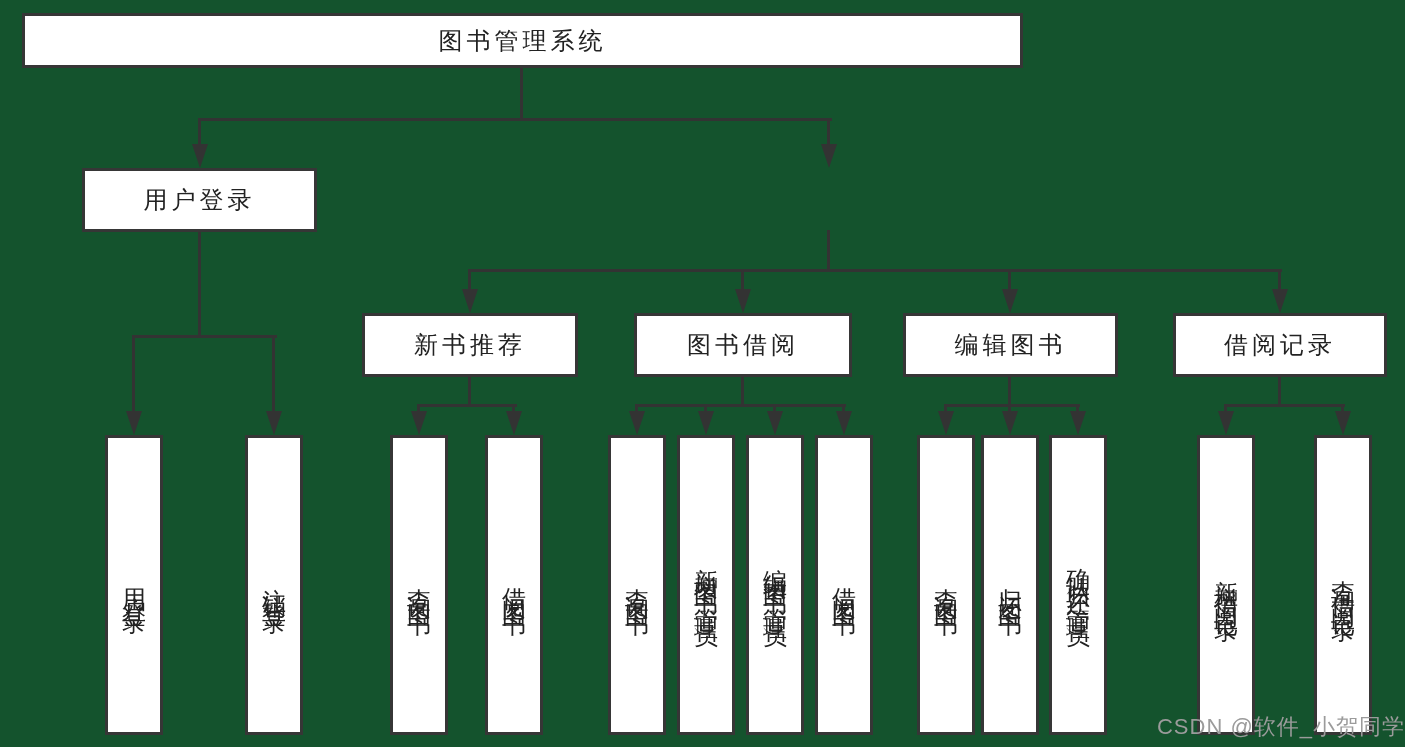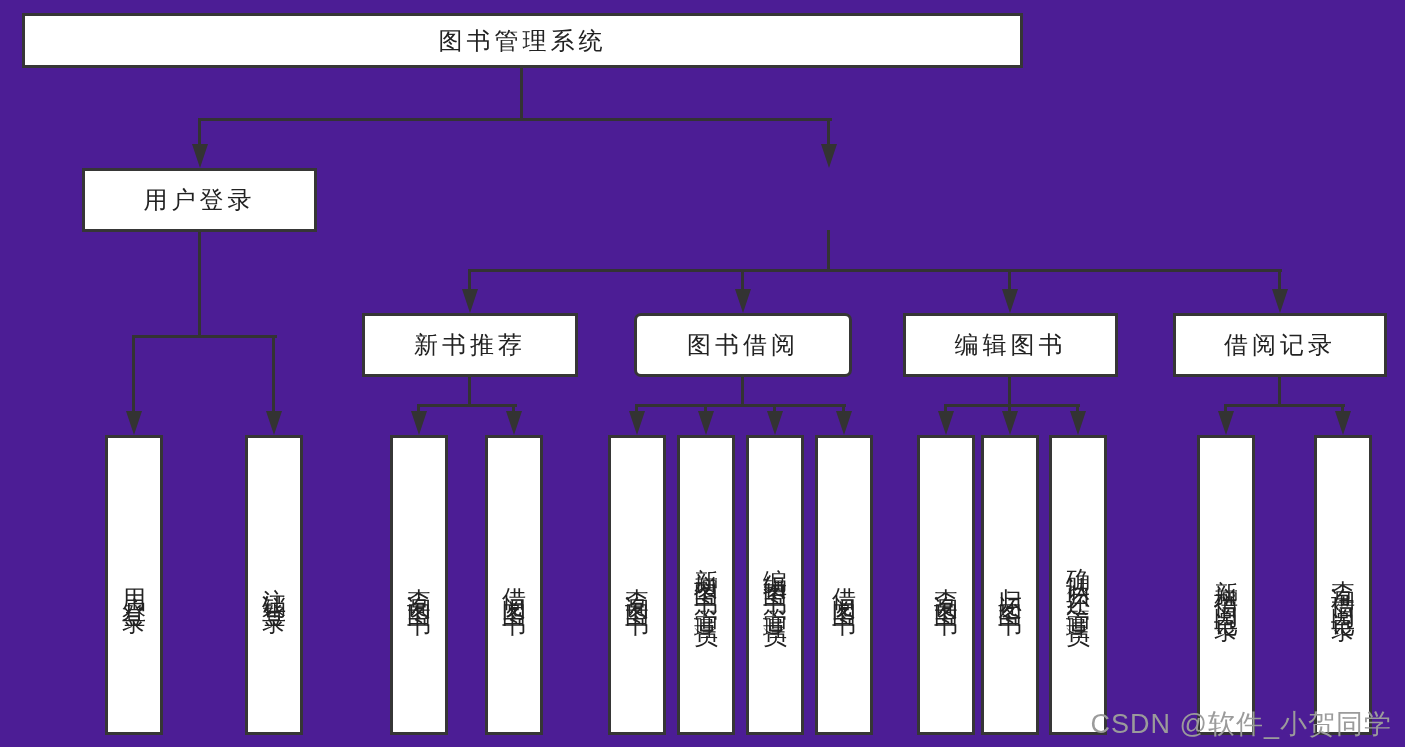--- a/index.html
+++ b/index.html
@@ -1,20 +1,20 @@
 <!DOCTYPE html>
 <html><head>
 <meta charset="utf-8">
 <style>
   html, body { margin: 0; padding: 0; background: #ffffff; }
   #canvas {
     position: relative;
     width: 1405px;
     height: 747px;
-    background: #4c1d95;
+    background: #14532d;
     overflow: hidden;
     font-family: "Liberation Sans", "DejaVu Sans", sans-serif;
   }
   
   .hline { position: absolute; height: 3px; background: #333333; }
   .vline { position: absolute; width: 3px; background: #333333; }
   .arrow {
     position: absolute; width: 0; height: 0;
     border-left: 8px solid transparent;
     border-right: 8px solid transparent;
@@ -35,23 +35,23 @@
     white-space: nowrap;
   }
   .leaf .vtext {
     writing-mode: vertical-rl;
     font-size: 24px;
     letter-spacing: 8px;
     line-height: 1;
   }
   .watermark {
     position: absolute;
-    right: 13px;
+    right: 0;
     bottom: 5px;
-    font-size: 27px;
+    font-size: 22px;
     letter-spacing: 1px;
     color: #9b9b9b;
     z-index: 10;
   }
 </style>
 </head>
 <body>
 
 <div id="canvas">
 
@@ -120,21 +120,21 @@
 
   <div class="node" style="left:82px; top:168px; width:235px; height:64px;">
     <span>用户登录</span>
   </div>
 
 
   <div class="node" style="left:362px; top:313px; width:216px; height:64px;">
     <span>新书推荐</span>
   </div>
 
-  <div class="node" style="left:634px; top:313px; width:218px; height:64px;border-radius:7px;">
+  <div class="node" style="left:634px; top:313px; width:218px; height:64px;">
     <span>图书借阅</span>
   </div>
 
   <div class="node" style="left:903px; top:313px; width:215px; height:64px;">
     <span>编辑图书</span>
   </div>
 
   <div class="node" style="left:1173px; top:313px; width:214px; height:64px;">
     <span>借阅记录</span>
   </div>

